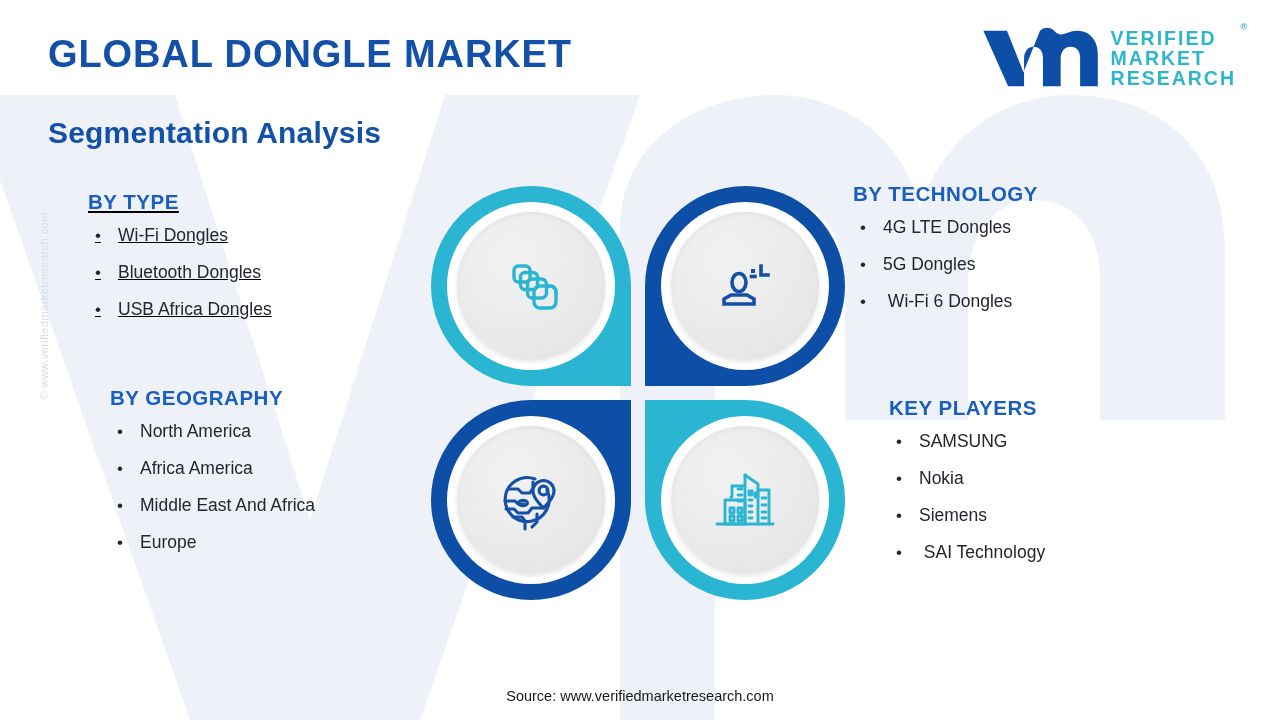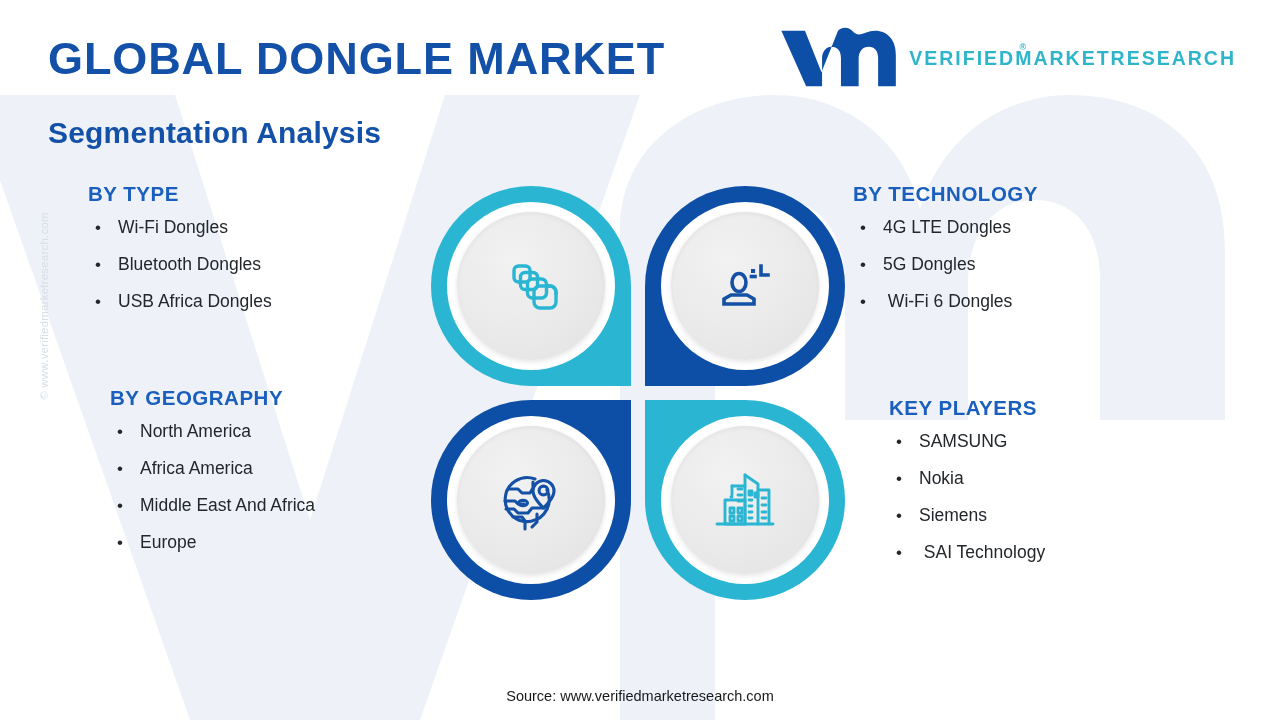--- a/index.html
+++ b/index.html
@@ -43,21 +43,21 @@
     letter-spacing: 0.2px;
     white-space: nowrap;
     z-index: 3;
   }
 
   
   .main-title {
     position: absolute;
     left: 48px;
     top: 33px;
-    font-size: 45px;
+    font-size: 38px;
     font-weight: bold;
     color: #1350a8;
     letter-spacing: 0.9px;
     z-index: 4;
   }
   .sub-title {
     position: absolute;
     left: 48px;
     top: 116px;
     font-size: 30px;
@@ -73,21 +73,21 @@
     right: 44px;
     top: 27px;
     display: flex;
     align-items: center;
     gap: 12px;
     z-index: 5;
   }
   .logo-mark { width: 118px; height: 62px; display:block; }
   .logo-words {
     display: flex;
-    flex-direction: row;
+    flex-direction: column;
     justify-content: center;
     line-height: 1.03;
   }
   .logo-words span {
     font-size: 19.5px;
     font-weight: bold;
     color: #2fb5c9;
     letter-spacing: 2.0px;
   }
   .logo-line1 { position: relative; }
@@ -125,21 +125,21 @@
   .section li .bullet {
     display: inline-block;
     width: 30px;
     flex: 0 0 30px;
     color: #23272b;
     font-size: 17px;
     padding-left: 7px;
     box-sizing: border-box;
   }
 
-  #sec-type      { left: 88px;  top: 182px; }
+  #sec-type      { left: 88px;  top: 190px; text-decoration: underline; }
   #sec-geography { left: 110px; top: 386px; }
   #sec-technology{ left: 853px; top: 182px; }
   #sec-players   { left: 889px; top: 396px; }
 
   
   .quad-wrap {
     position: absolute;
     left: 431px;
     top: 186px;
     width: 420px;

